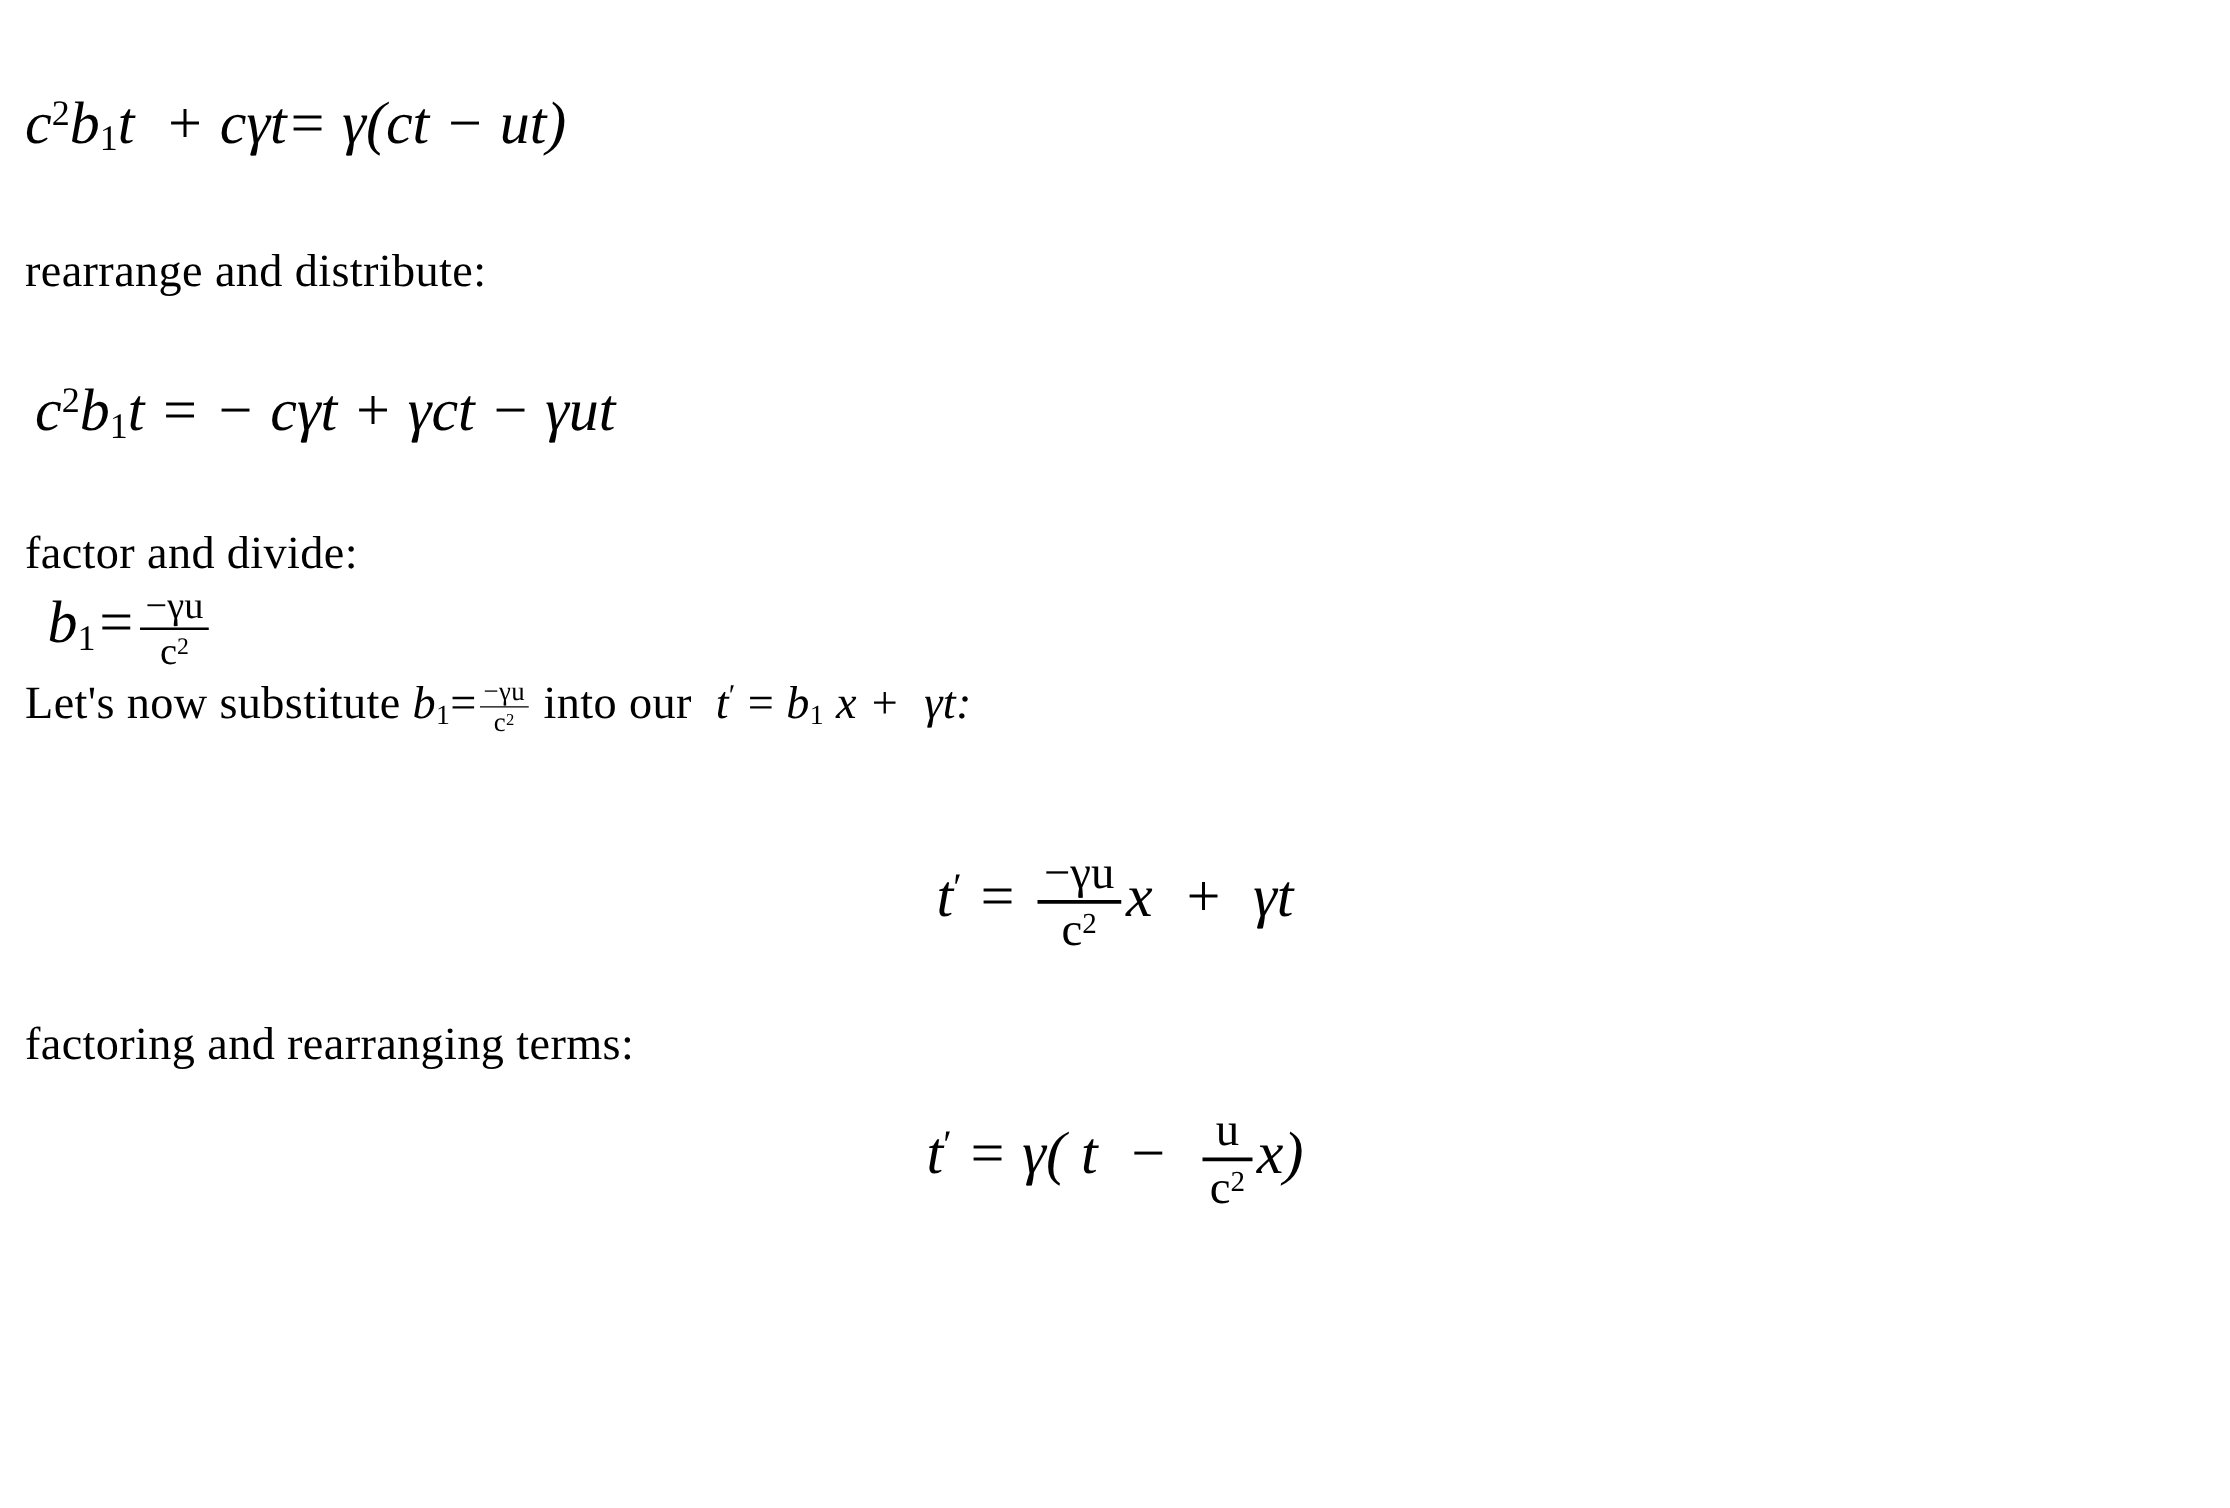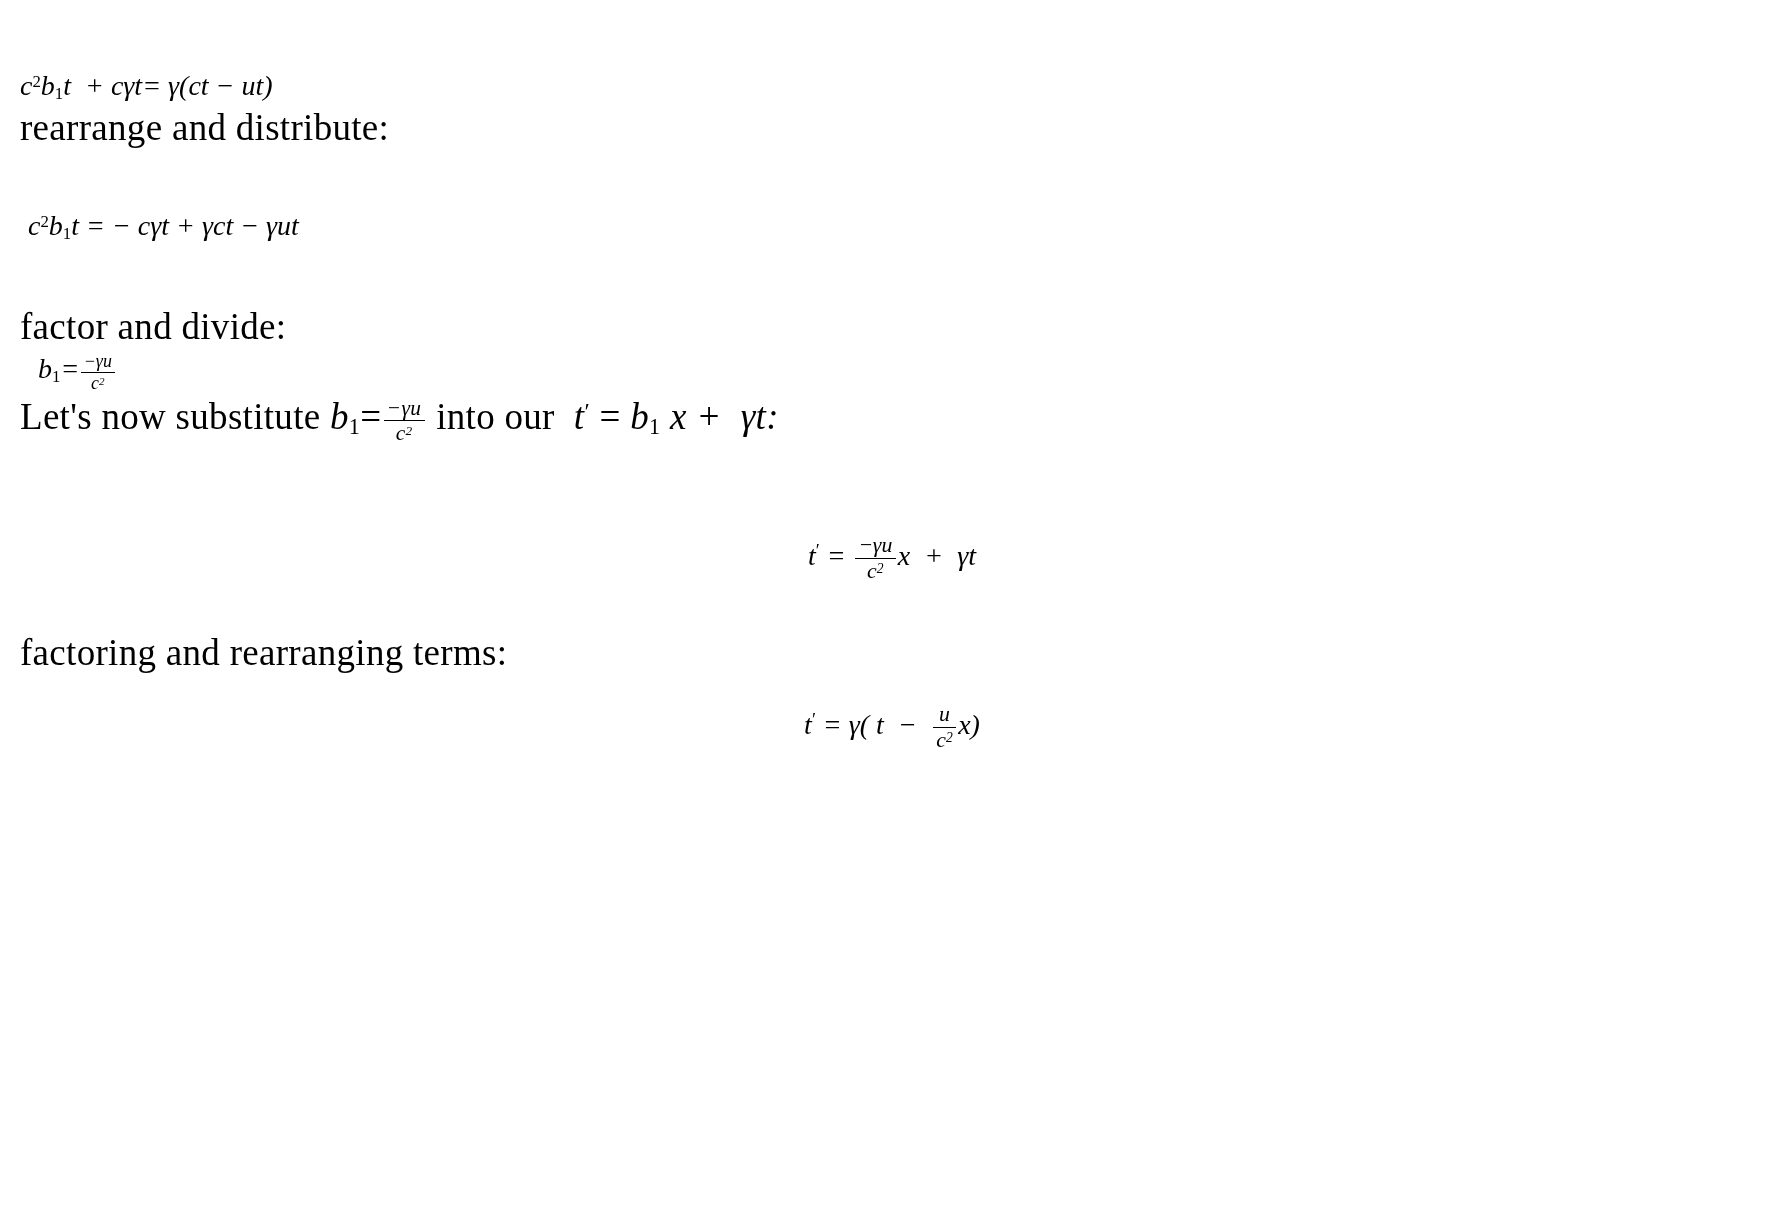--- a/index.html
+++ b/index.html
@@ -15,53 +15,52 @@
   
   .para, .label {
     font-size: 37px;
     line-height: 1.32;
     letter-spacing: 0.3px;
     white-space: pre-wrap;
   }
 
   
   .eq {
-    font-size: 28px;
+    font-size: 48px;
     line-height: 1.3;
     white-space: pre-wrap;
   }
   .eq i, .mv { font-style: italic; }
 
   sup { font-size: 0.6em; vertical-align: 0.5em; line-height: 0; }
   sub { font-size: 0.6em; vertical-align: -0.22em; line-height: 0; }
   sup.prime { font-size: 0.65em; vertical-align: 0.42em; }
 
   
   .frac {
     display: inline-flex;
     flex-direction: column;
     align-items: stretch;
     text-align: center;
     vertical-align: middle;
-    font-style: italic;
     line-height: 1.12;
     margin: 0 0.1em;
   }
   .frac .num { display: block; padding: 0 0.15em; }
   .frac .den { display: block; border-top: 0.09em solid #000; padding: 0.02em 0.15em 0 0.15em; }
   .frac .den sup { font-size: 0.62em; vertical-align: 0.4em; }
 
   .f-small  { font-size: 0.64em; }   
   .f-inline { font-size: 0.58em; }   
   .f-big    { font-size: 0.78em; }   
 
   
   .intro   { margin-top: 2px; }
   .eq1     { margin-top: 58px; }
-  .label1  { }
+  .label1  { margin-top: 64px; }
   .eq2     { margin-top: 55px; padding-left: 8px; }
   .label2  { margin-top: 58px; }
   .eq3     { padding-left: 18px; }
   .subst   { }
   .eq4     { margin-top: 88px; }
   .label3  { margin-top: 46px; }
   .eq5     { margin-top: 24px; }
 
   .centered { text-align: center; }
 </style>

